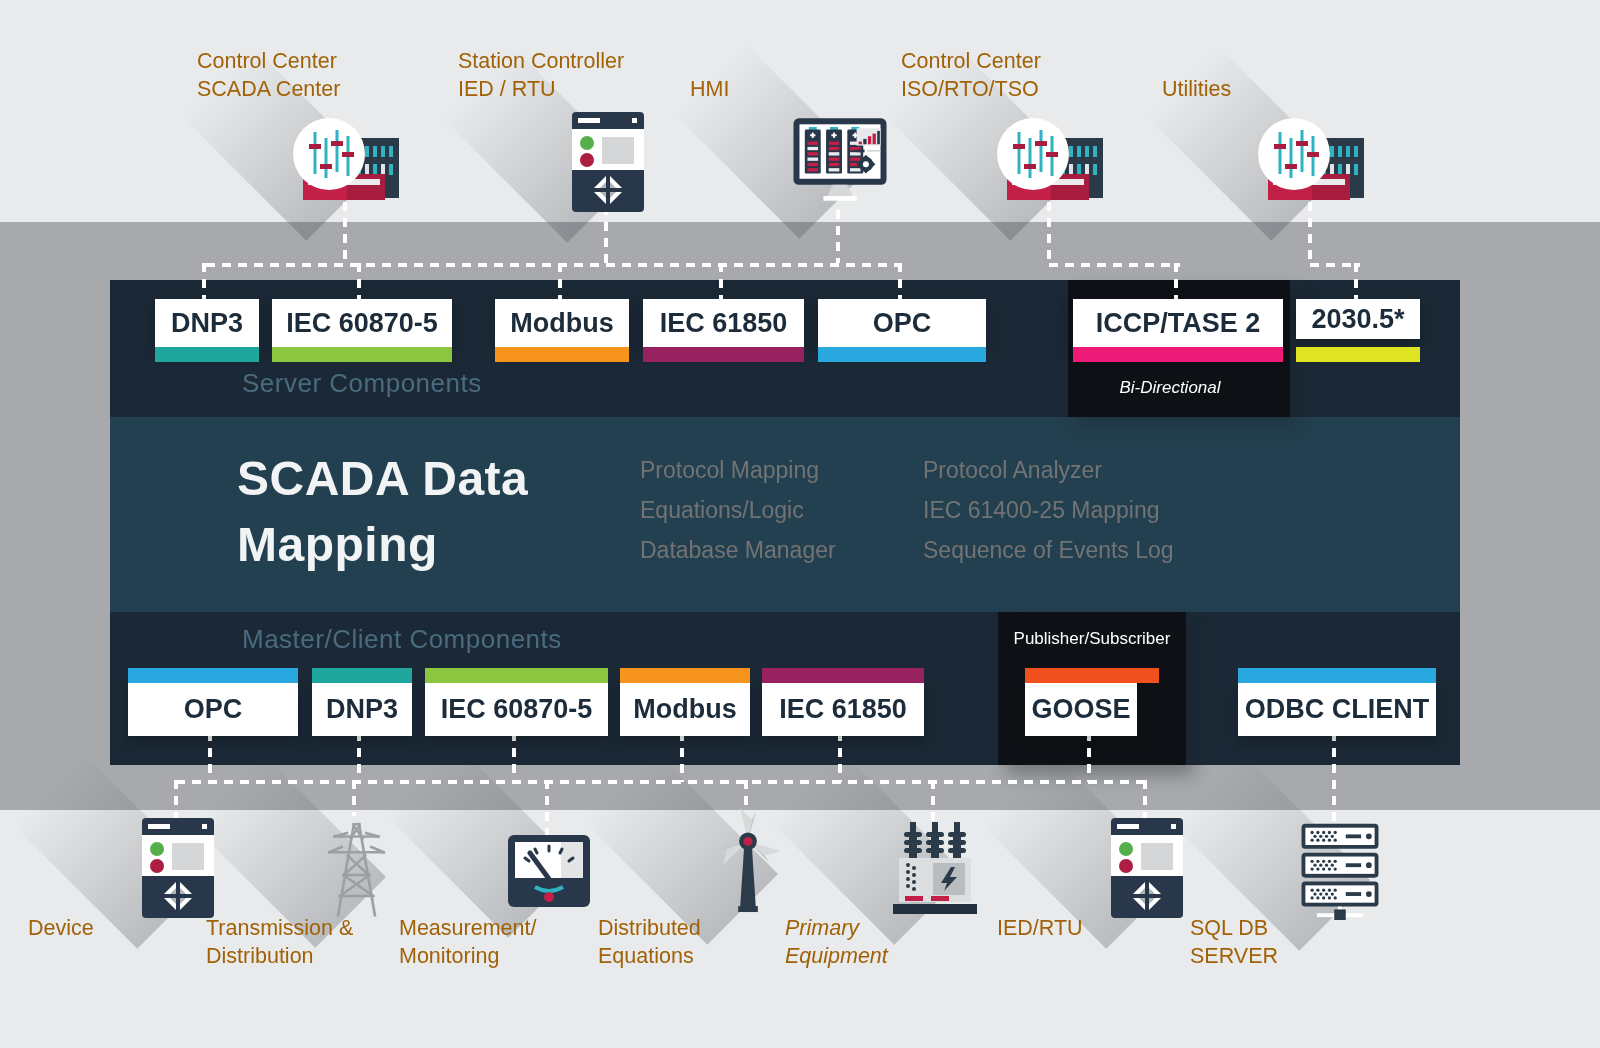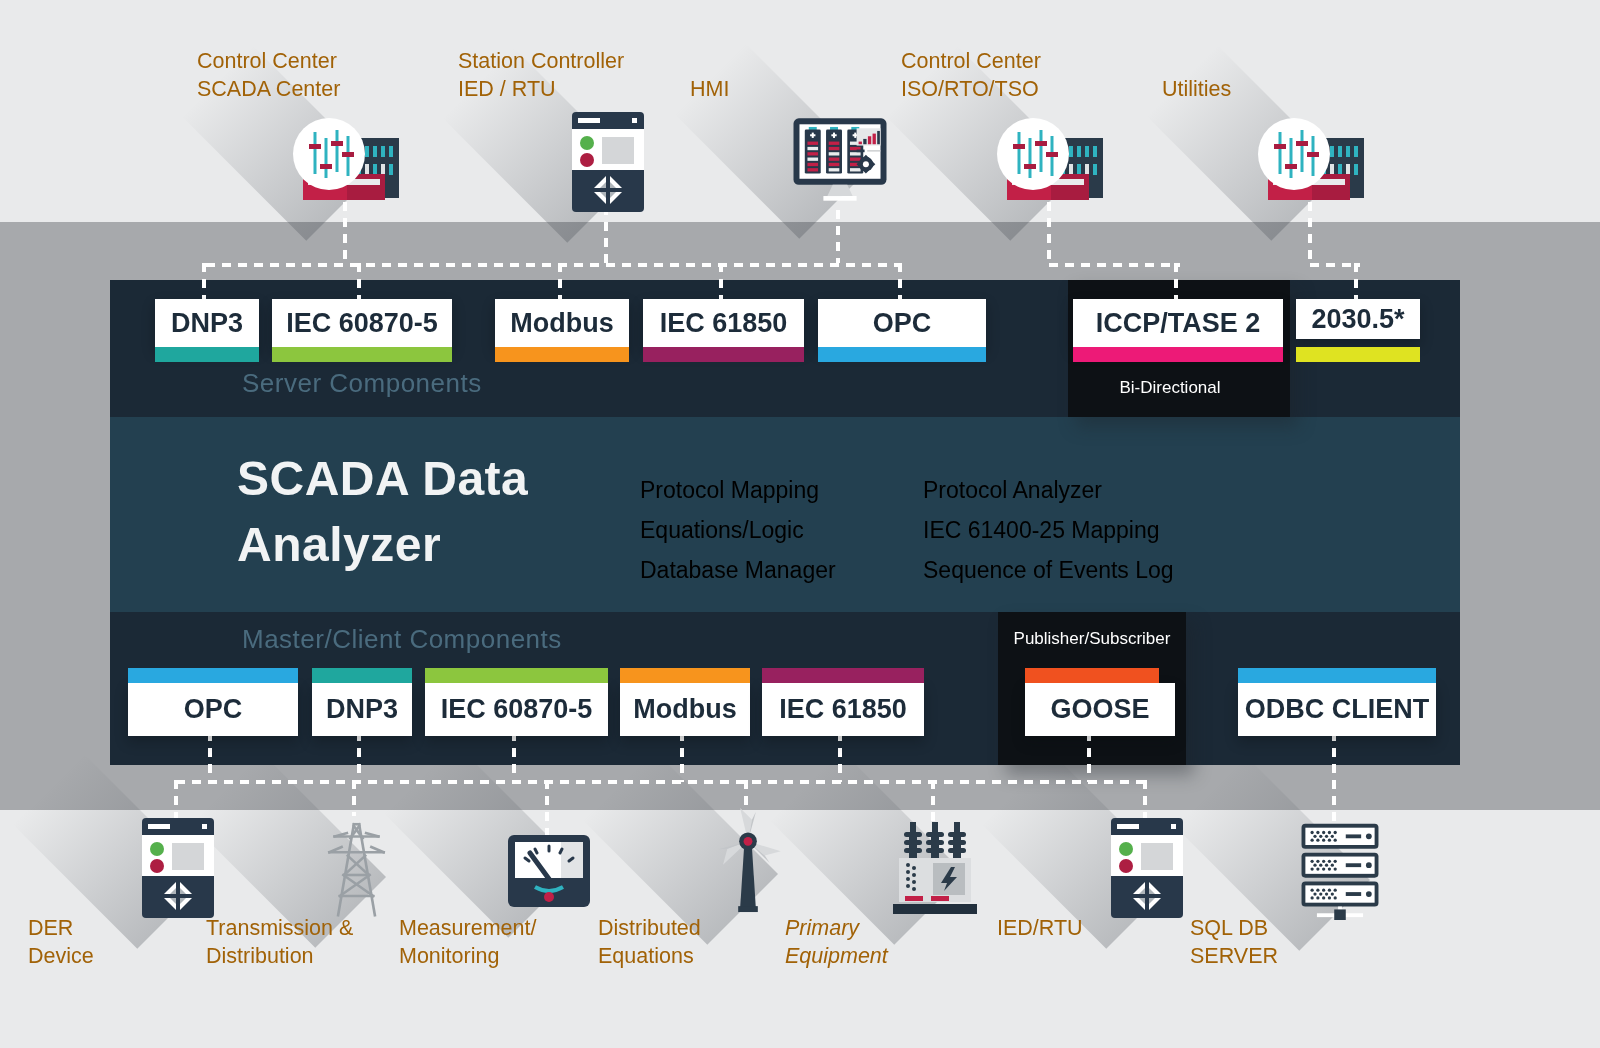--- a/index.html
+++ b/index.html
@@ -7,21 +7,21 @@
          background:#e9eaeb;font-family:"Liberation Sans",sans-serif;}
   .band{position:absolute;left:0;width:1600px;}
   #band-mid{top:222px;height:588px;background:#a7a9ac;}
   
   .panel{position:absolute;left:110px;top:280px;width:1350px;height:485px;
          background:#1b2936;z-index:3;}
   .panel-mid{position:absolute;left:0;top:137px;width:1350px;height:195px;background:#234050;}
   .sec-label{position:absolute;z-index:5;font-size:26px;color:#4a6b7e;letter-spacing:.5px;}
   .gw-title{position:absolute;left:237px;top:446px;z-index:5;color:#f1f3f4;
             font-size:48px;font-weight:bold;line-height:66px;letter-spacing:.5px;}
-  .gw-feats{position:absolute;top:450px;z-index:5;color:#000000;font-size:23px;line-height:40px;margin-top:20px;}
+  .gw-feats{position:absolute;top:450px;z-index:5;color:#737373;font-size:23px;line-height:40px;}
   
   .blackbox{position:absolute;background:#0d1115;z-index:4;box-shadow:8px 10px 16px rgba(30,34,40,.35);}
   .pbox{position:absolute;z-index:6;background:#fff;display:flex;align-items:center;
         justify-content:center;font-weight:bold;font-size:27px;color:#1d2c3a;
         box-shadow:0 6px 12px rgba(10,14,18,.3);white-space:nowrap;}
   .pbar{position:absolute;z-index:6;height:15px;}
   .note{position:absolute;z-index:6;color:#fff;font-size:17px;text-align:center;}
   
   .hdash{position:absolute;height:4px;z-index:5;
          background:repeating-linear-gradient(to right,#fff 0 9px,transparent 9px 16px);}
@@ -45,21 +45,21 @@
 
   <div class="panel">
     <div class="panel-mid"></div>
   </div>
 
   <div class="sec-label" style="left:242px;top:368px;">Server Components</div>
   <div class="sec-label" style="left:242px;top:624px;">Master/Client Components</div>
 
   <div class="gw-title">
     <div>SCADA Data</div>
-    <div>Analyzer</div>
+    <div>Mapping</div>
   </div>
   <div class="gw-feats" style="left:640px;">
     <div>Protocol Mapping</div>
     <div>Equations/Logic</div>
     <div>Database Manager</div>
   </div>
   <div class="gw-feats" style="left:923px;">
     <div>Protocol Analyzer</div>
     <div>IEC 61400-25 Mapping</div>
     <div>Sequence of Events Log</div>
@@ -111,21 +111,21 @@
       <div class="pbar" style="left: 495px; top: 347px; width: 134px; background: rgb(247, 148, 29);"></div>
       <div class="pbox" style="left: 643px; top: 299px; width: 161px; height: 48px;">
         <span>IEC 61850</span>
       </div>
       <div class="pbar" style="left: 643px; top: 347px; width: 161px; background: rgb(152, 33, 95);"></div>
       <div class="pbox" style="left: 818px; top: 299px; width: 168px; height: 48px;">
         <span>OPC</span>
       </div>
       <div class="pbar" style="left: 818px; top: 347px; width: 168px; background: rgb(41, 168, 224);"></div>
       <div class="blackbox" style="left: 1068px; top: 280px; width: 222px; height: 137px;"></div>
-      <div class="note" style="left: 1068px; top: 378px; width: 204px;">Bi-Directional</div>
+      <div class="note" style="left: 1068px; top: 378px; width: 204px; font-style: italic;">Bi-Directional</div>
       <div class="pbox" style="left: 1073px; top: 299px; width: 210px; height: 48px;">
         <span>ICCP/TASE 2</span>
       </div>
       <div class="pbar" style="left: 1073px; top: 347px; width: 210px; background: rgb(237, 26, 119);"></div>
       <div class="pbox" style="left: 1296px; top: 299px; width: 124px; height: 40px;">
         <span>2030.5*</span>
       </div>
       <div class="pbar" style="left: 1296px; top: 347px; width: 124px; background: rgb(223, 227, 33);"></div>
       <div class="pbox" style="left: 128px; top: 683px; width: 170px; height: 53px;">
         <span>OPC</span>
@@ -142,21 +142,21 @@
       <div class="pbox" style="left: 620px; top: 683px; width: 130px; height: 53px;">
         <span>Modbus</span>
       </div>
       <div class="pbar" style="left: 620px; top: 668px; width: 130px; background: rgb(247, 148, 29);"></div>
       <div class="pbox" style="left: 762px; top: 683px; width: 162px; height: 53px;">
         <span>IEC 61850</span>
       </div>
       <div class="pbar" style="left: 762px; top: 668px; width: 162px; background: rgb(152, 33, 95);"></div>
       <div class="blackbox" style="left: 998px; top: 612px; width: 188px; height: 153px;"></div>
       <div class="note" style="left: 998px; top: 629px; width: 188px;">Publisher/Subscriber</div>
-      <div class="pbox" style="left: 1025px; top: 683px; width: 150px; height: 53px;">
+      <div class="pbox" style="left: 1025px; top: 683px; width: 112px; height: 53px;">
         <span>GOOSE</span>
       </div>
       <div class="pbar" style="left: 1025px; top: 668px; width: 134px; background: rgb(240, 81, 31);"></div>
       <div class="pbox" style="left: 1238px; top: 683px; width: 198px; height: 53px;">
         <span>ODBC CLIENT</span>
       </div>
       <div class="pbar" style="left: 1238px; top: 668px; width: 198px; background: rgb(41, 168, 224);"></div>
     </div>
   <div id="nodes-top">
       <div class="lshadow" style="left: 142px; top: 170px;"></div>
@@ -364,21 +364,20 @@
             <rect x="35" y="52" width="12" height="5"></rect>
   <rect x="46" y="29" width="12" height="5"></rect>
             <rect x="57" y="40" width="12" height="5"></rect>
  </g>
         </svg>
       </div>
     </div>
   <div id="nodes-bottom">
       <div class="lshadow" style="left: -27px; top: 878px;"></div>
       <div class="node-label" style="left: 28px; top: 914px;">
-        <div>DER</div>
         <div>Device</div>
       </div>
       <div class="icon" style="left: 142px; top: 818px;">
         <svg viewBox="0 0 72 100" width="72" height="100">
  <rect width="72" height="100" rx="4" fill="#28384a"></rect>
  <rect x="6" y="6" width="22" height="5" fill="#ffffff"></rect>
  <rect x="60" y="6" width="5" height="5" fill="#ffffff"></rect>
  <rect x="0" y="17" width="72" height="41" fill="#ffffff"></rect>
  <circle cx="15" cy="31" r="7" fill="#55b04c"></circle>
  <circle cx="15" cy="48" r="7" fill="#ad1e42"></circle>

